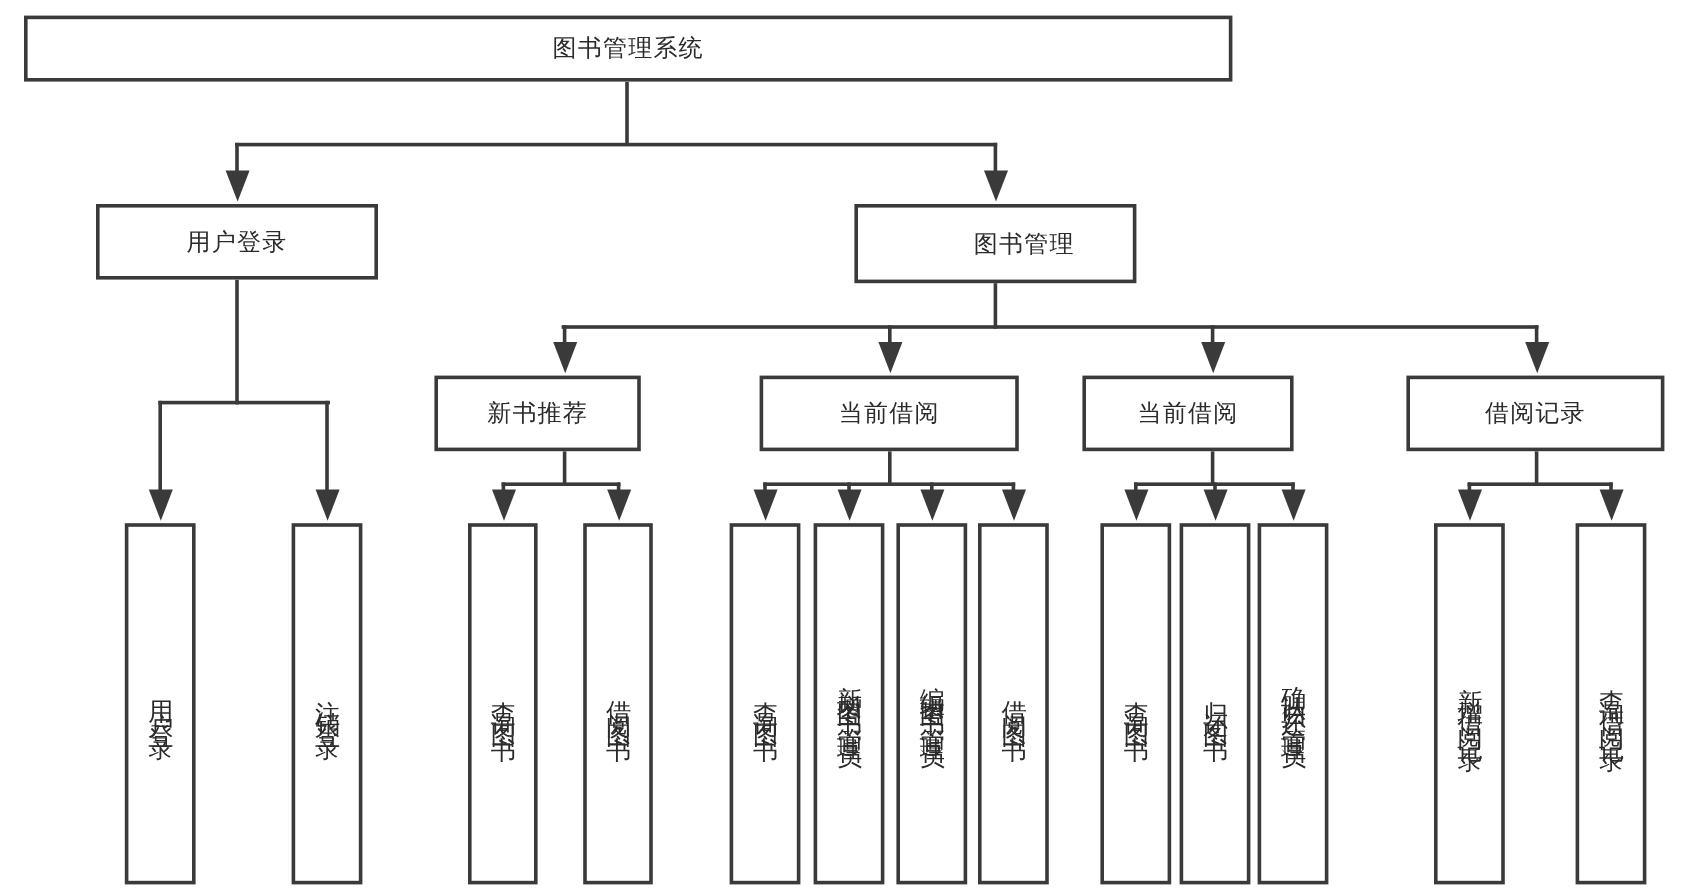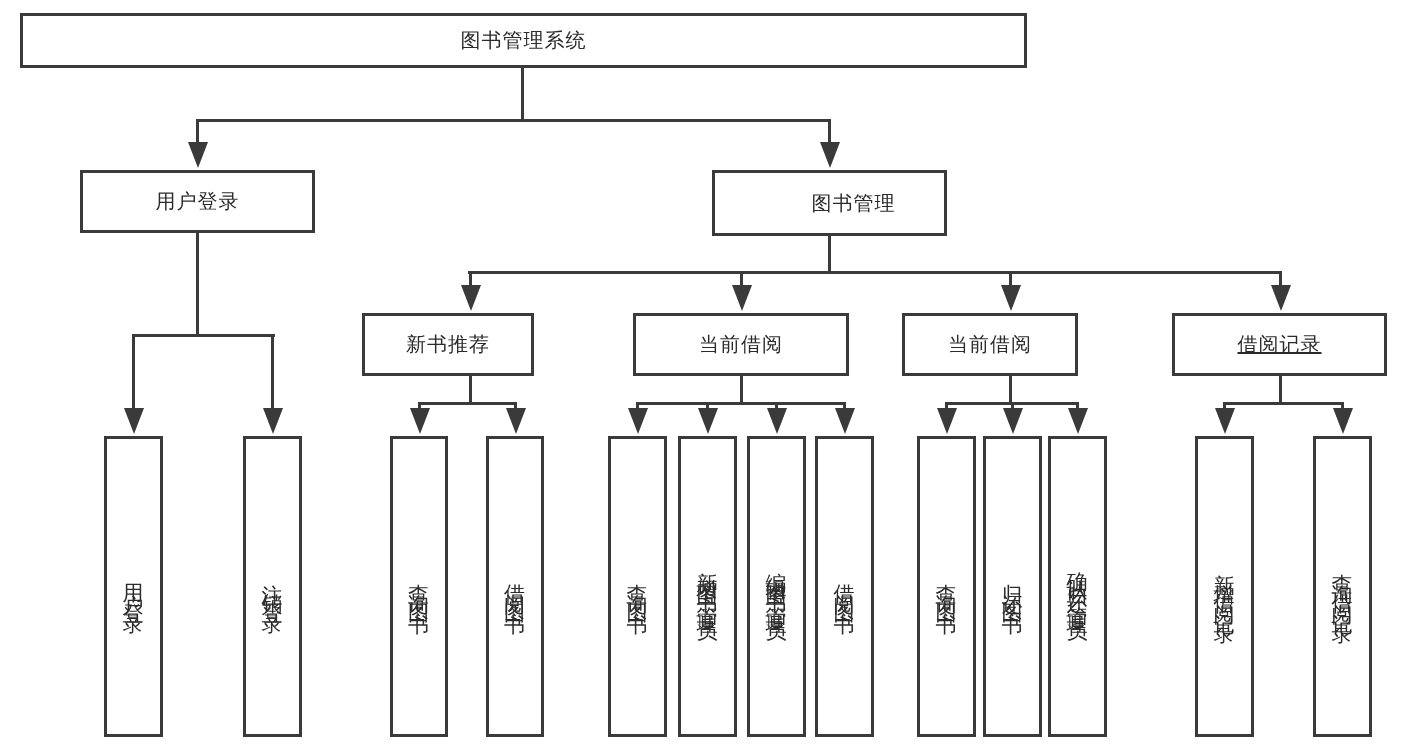--- a/index.html
+++ b/index.html
@@ -108,21 +108,21 @@
 
   <div class="box" style="left:362px; top:313px; width:172px; height:63px;">
     <span class="hlabel">新书推荐</span>
   </div>
   <div class="box" style="left:633px; top:313px; width:216px; height:63px;">
     <span class="hlabel">当前借阅</span>
   </div>
   <div class="box" style="left:902px; top:313px; width:176px; height:63px;">
     <span class="hlabel">当前借阅</span>
   </div>
-  <div class="box" style="left:1172px; top:313px; width:215px; height:63px;text-decoration:underline;">
+  <div class="box" style="left:1172px; top:313px; width:215px; height:63px;">
     <span class="hlabel">借阅记录</span>
   </div>
 
   <div class="vline" style="left:469px; top:376px; height:29px;"></div>
   <div class="hline" style="left:418px; top:402px; width:99px;"></div>
   <div class="drop" style="left:418px; top:402px; height:8px;"></div>
   <div class="drop" style="left:514px; top:402px; height:8px;"></div>
 
   <div class="vline" style="left:740px; top:376px; height:29px;"></div>
   <div class="hline" style="left:636px; top:402px; width:210px;"></div>

